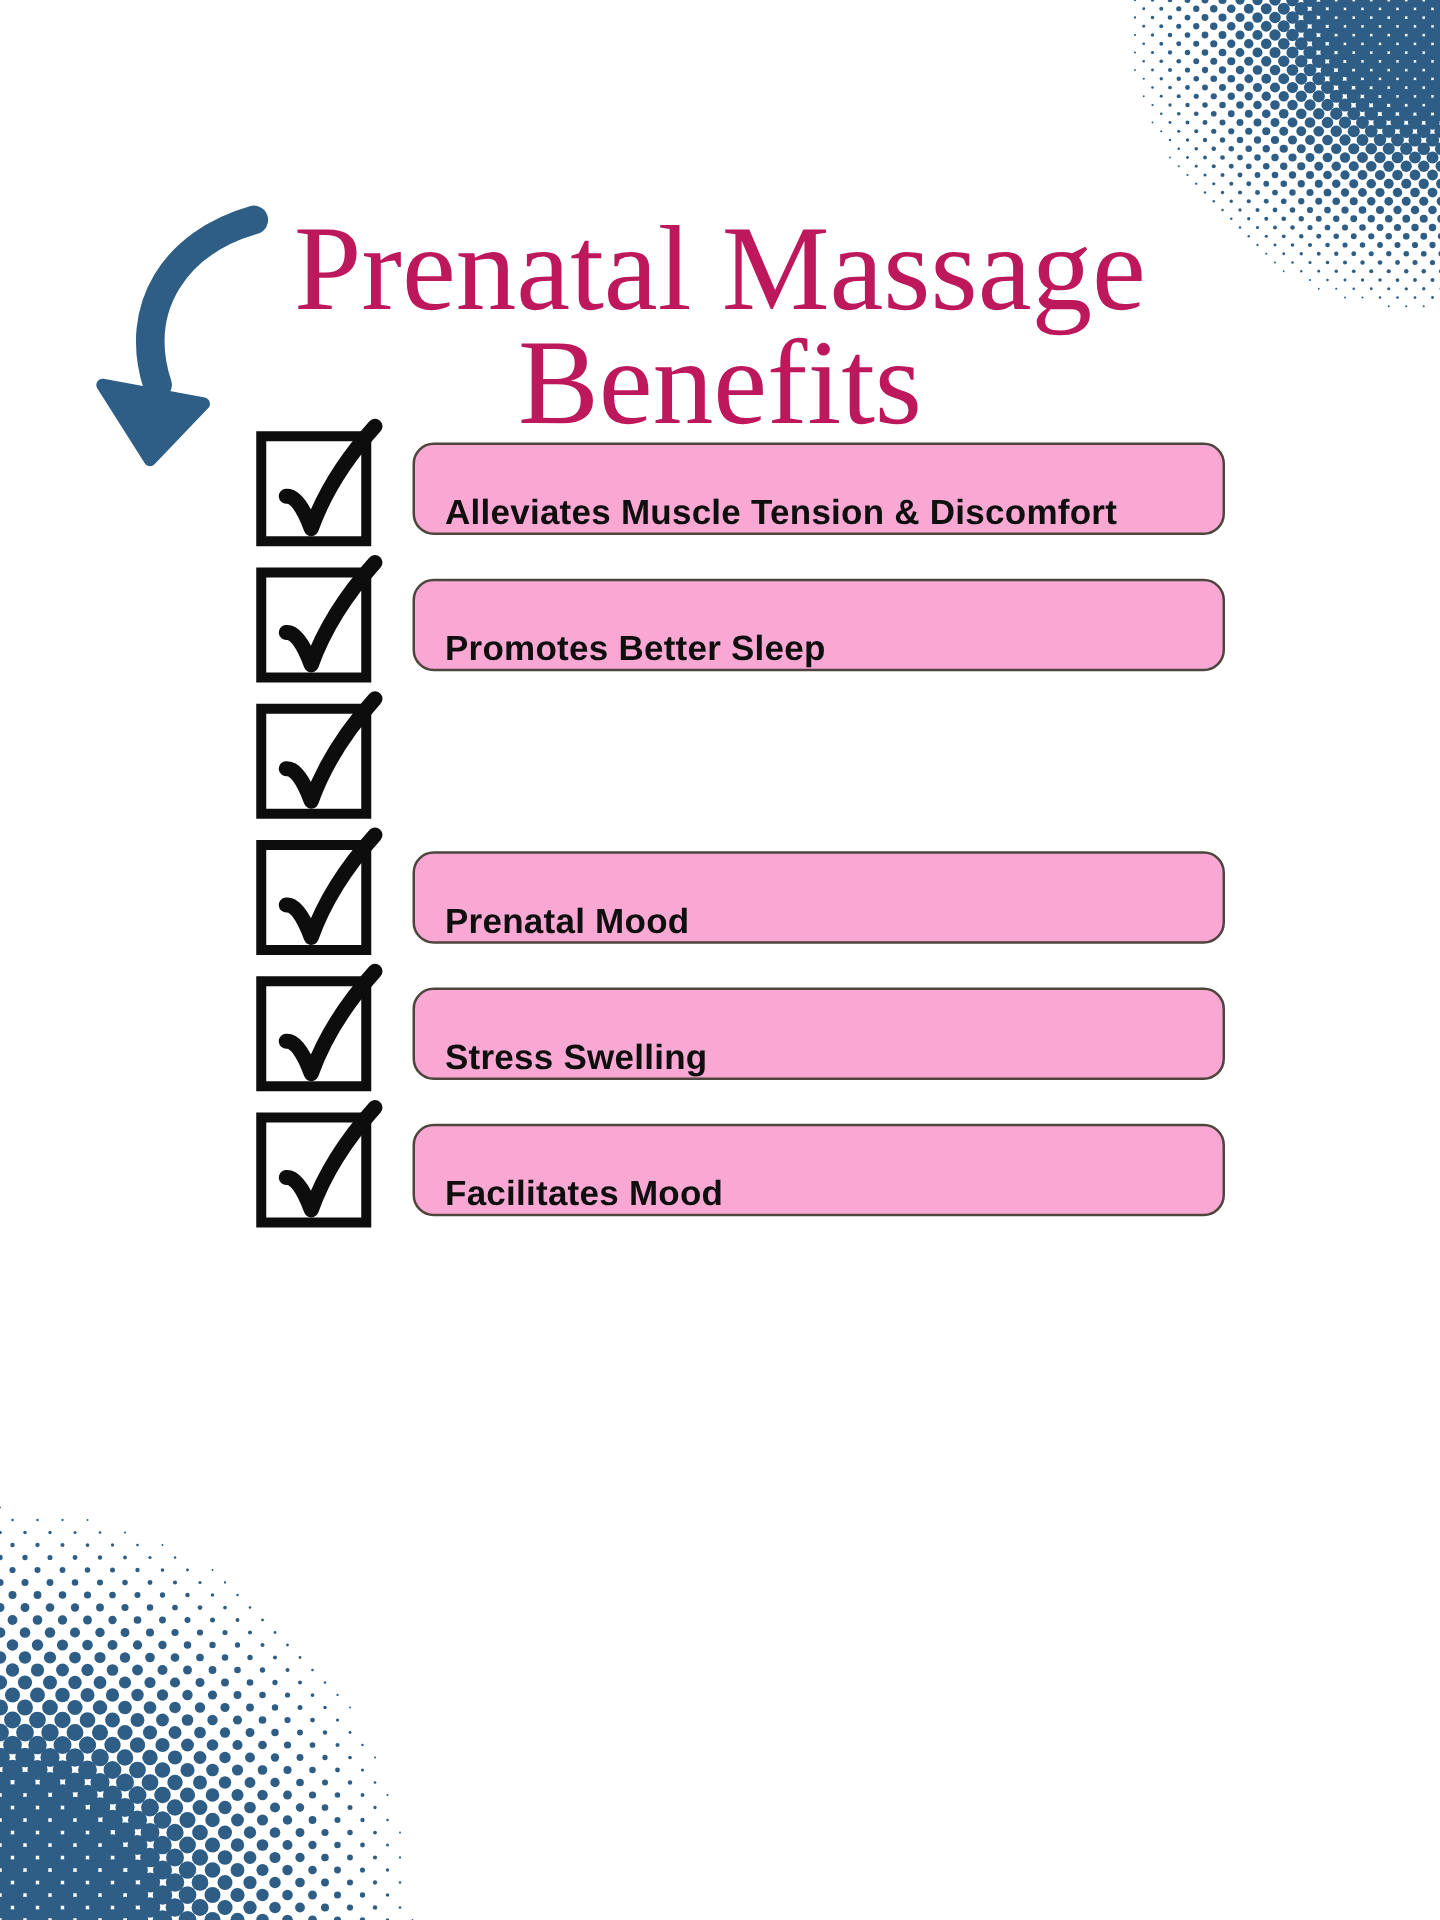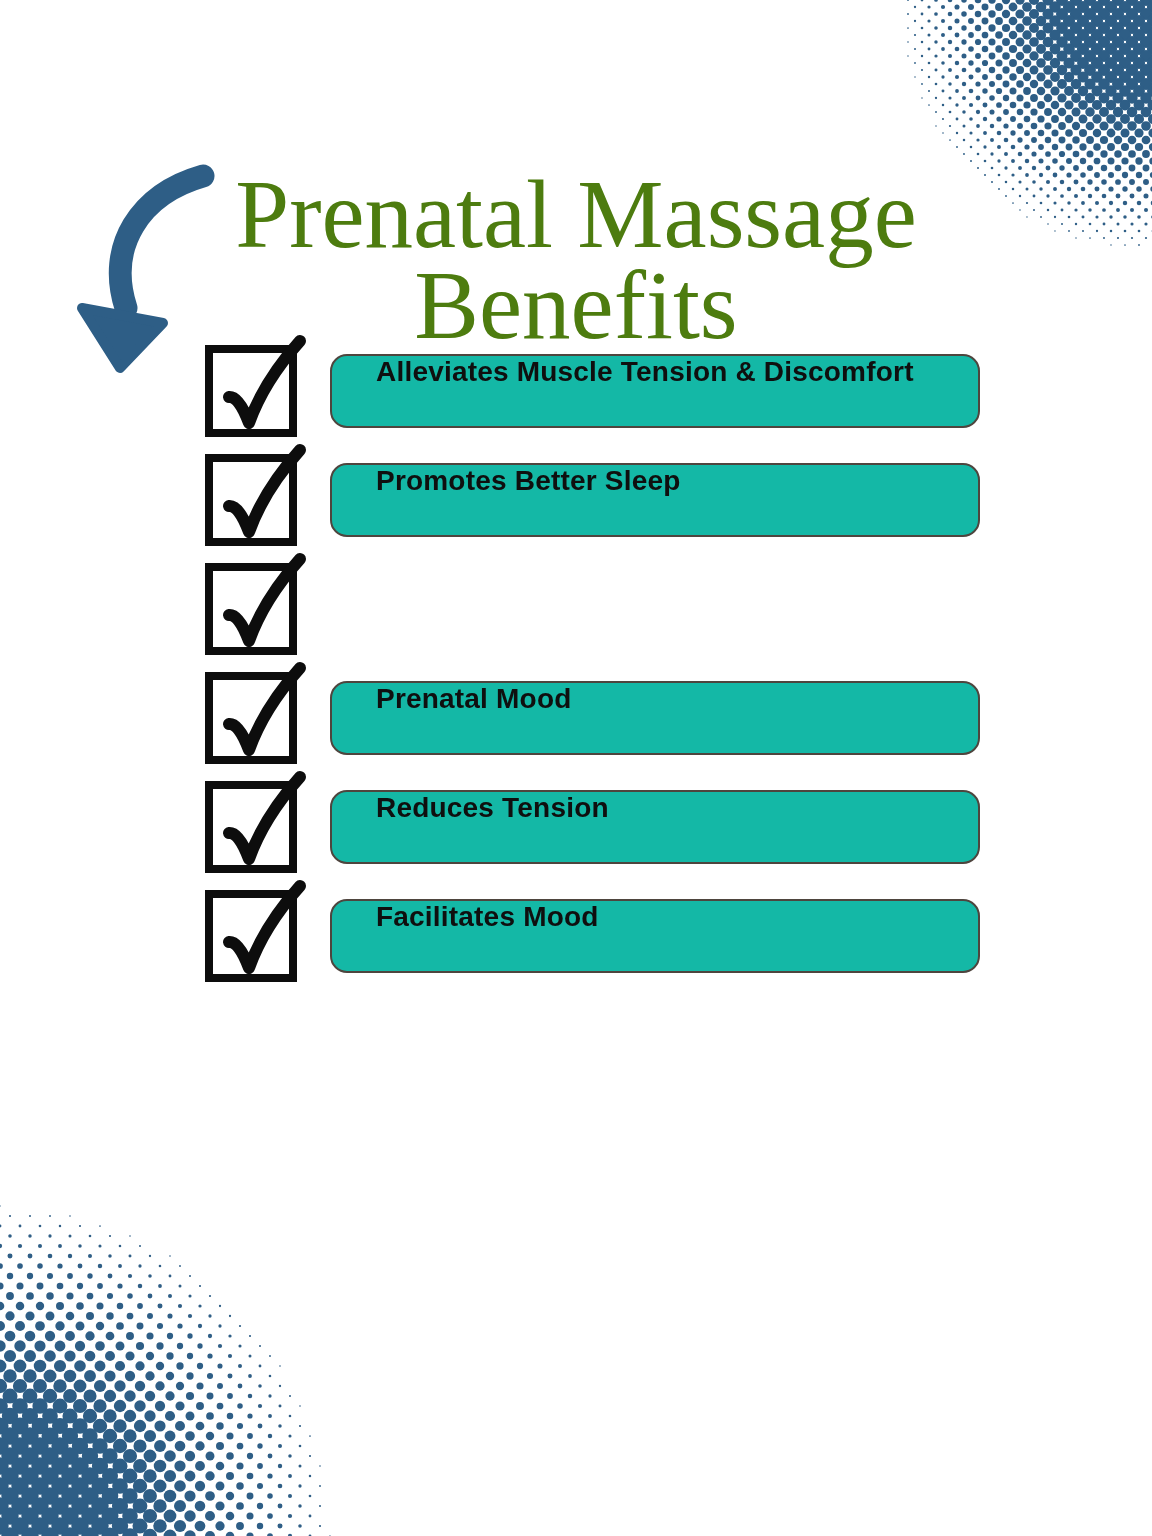--- a/index.html
+++ b/index.html
@@ -21,21 +21,21 @@
   
   .title {
     position: absolute;
     top: 104px; left: 0;
     width: 100%;
     text-align: center;
     font-family: "Liberation Serif", "DejaVu Serif", serif;
     font-weight: 400;
     font-size: 97px;
     line-height: 0.94;
-    color: #4d7c0f;
+    color: #be185d;
     letter-spacing: 0px;
   }
   .title span { display: block; }
 
   
   .checklist {
     position: absolute;
     left: 205px; top: 345px;
     display: flex;
     flex-direction: column;
@@ -52,24 +52,24 @@
     flex: none;
     overflow: visible;
     display: block;
   }
   .label-box {
     width: 650px;
     height: 74px;
     box-sizing: border-box;
     border: 2px solid #4e453e;
     border-radius: 17px;
-    background: #14b8a6;
+    background: #f9a8d4;
     display: flex;
-    align-items: flex-start;
-    padding: 0 44px;
+    align-items: flex-end;
+    padding: 0 24px;
   }
   .label-text {
     font-weight: 700;
     font-size: 28px;
     color: #0f0f0f;
     letter-spacing: 0.2px;
     white-space: pre-wrap;
   }
 </style>
 </head>
@@ -1254,21 +1254,21 @@
       <span class="label-text">Prenatal Mood</span>
     </div>
   </div>
 
   <div class="row">
     <svg class="checkbox-svg" viewBox="0 0 92 92">
       <rect x="4" y="4" width="84" height="84" fill="#ffffff" stroke="#0d0d0d" stroke-width="8"></rect>
       <path d="M24 52 Q34 51 44 78 Q59 36 95 -4" fill="none" stroke="#0d0d0d" stroke-width="12" stroke-linecap="round" stroke-linejoin="round"></path>
     </svg>
     <div class="label-box">
-      <span class="label-text">Reduces Tension</span>
+      <span class="label-text">Stress Swelling</span>
     </div>
   </div>
 
   <div class="row">
     <svg class="checkbox-svg" viewBox="0 0 92 92">
       <rect x="4" y="4" width="84" height="84" fill="#ffffff" stroke="#0d0d0d" stroke-width="8"></rect>
       <path d="M24 52 Q34 51 44 78 Q59 36 95 -4" fill="none" stroke="#0d0d0d" stroke-width="12" stroke-linecap="round" stroke-linejoin="round"></path>
     </svg>
     <div class="label-box">
       <span class="label-text">Facilitates Mood</span>

